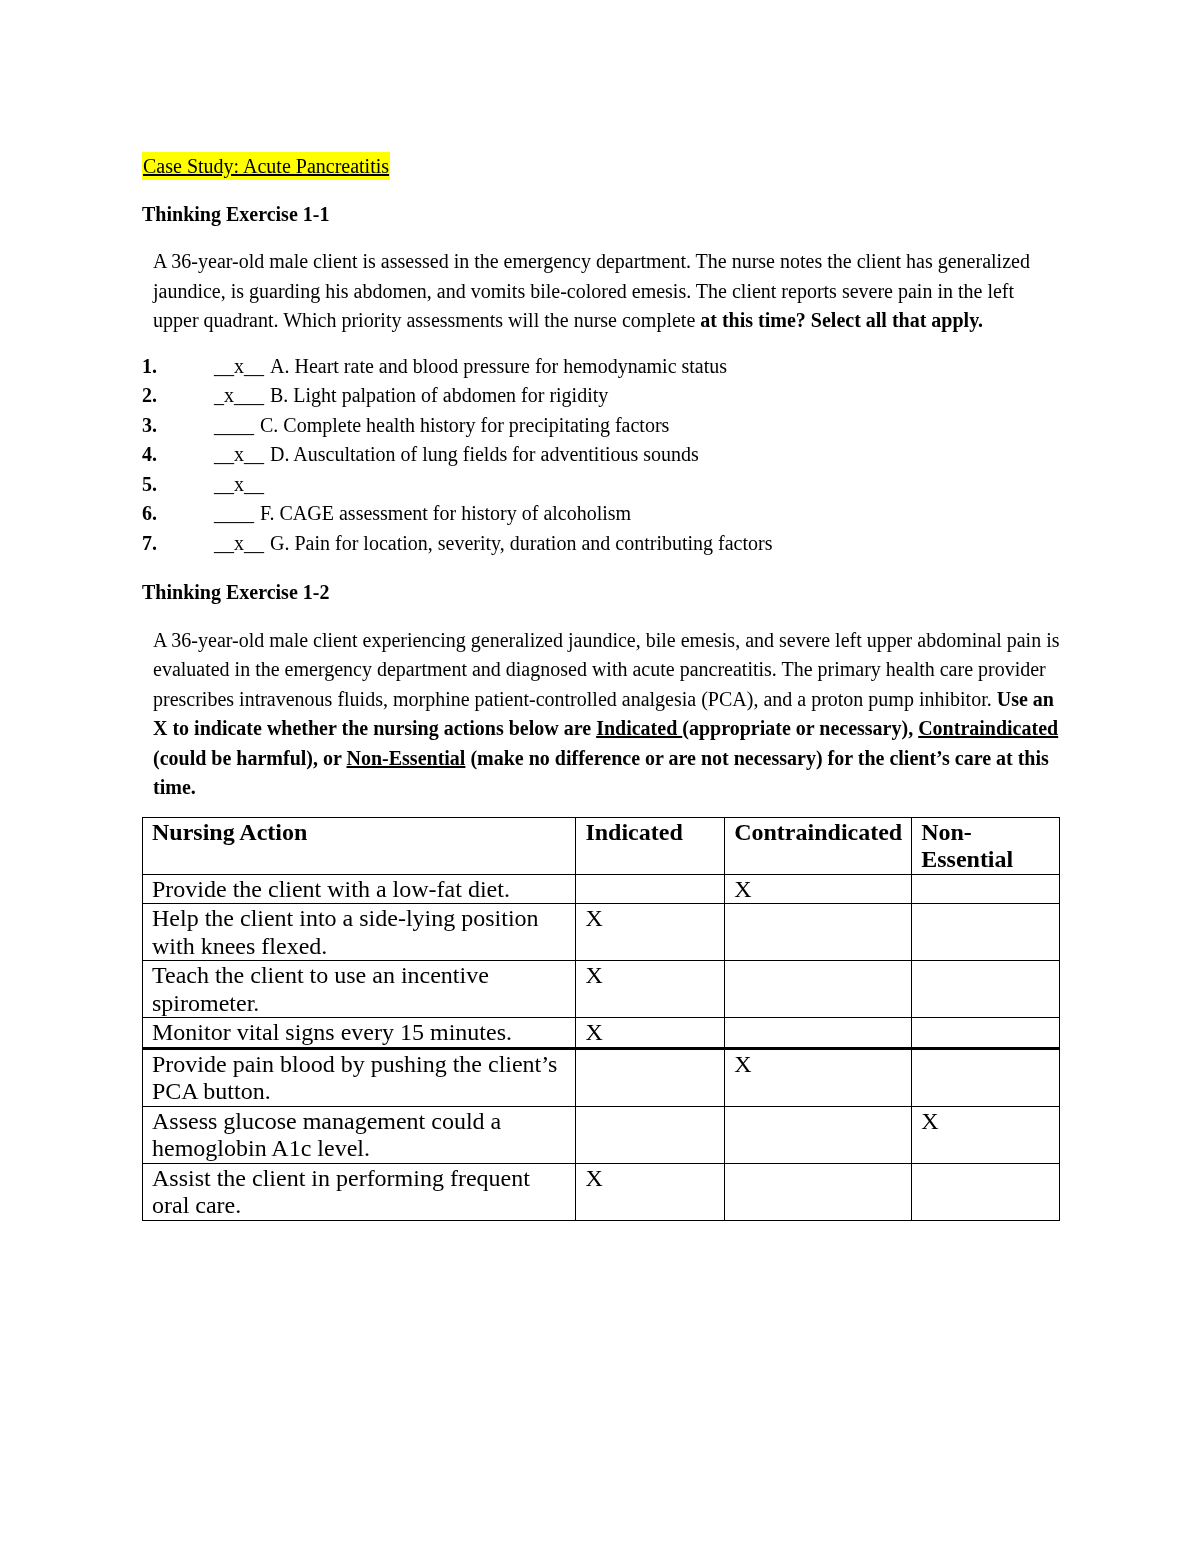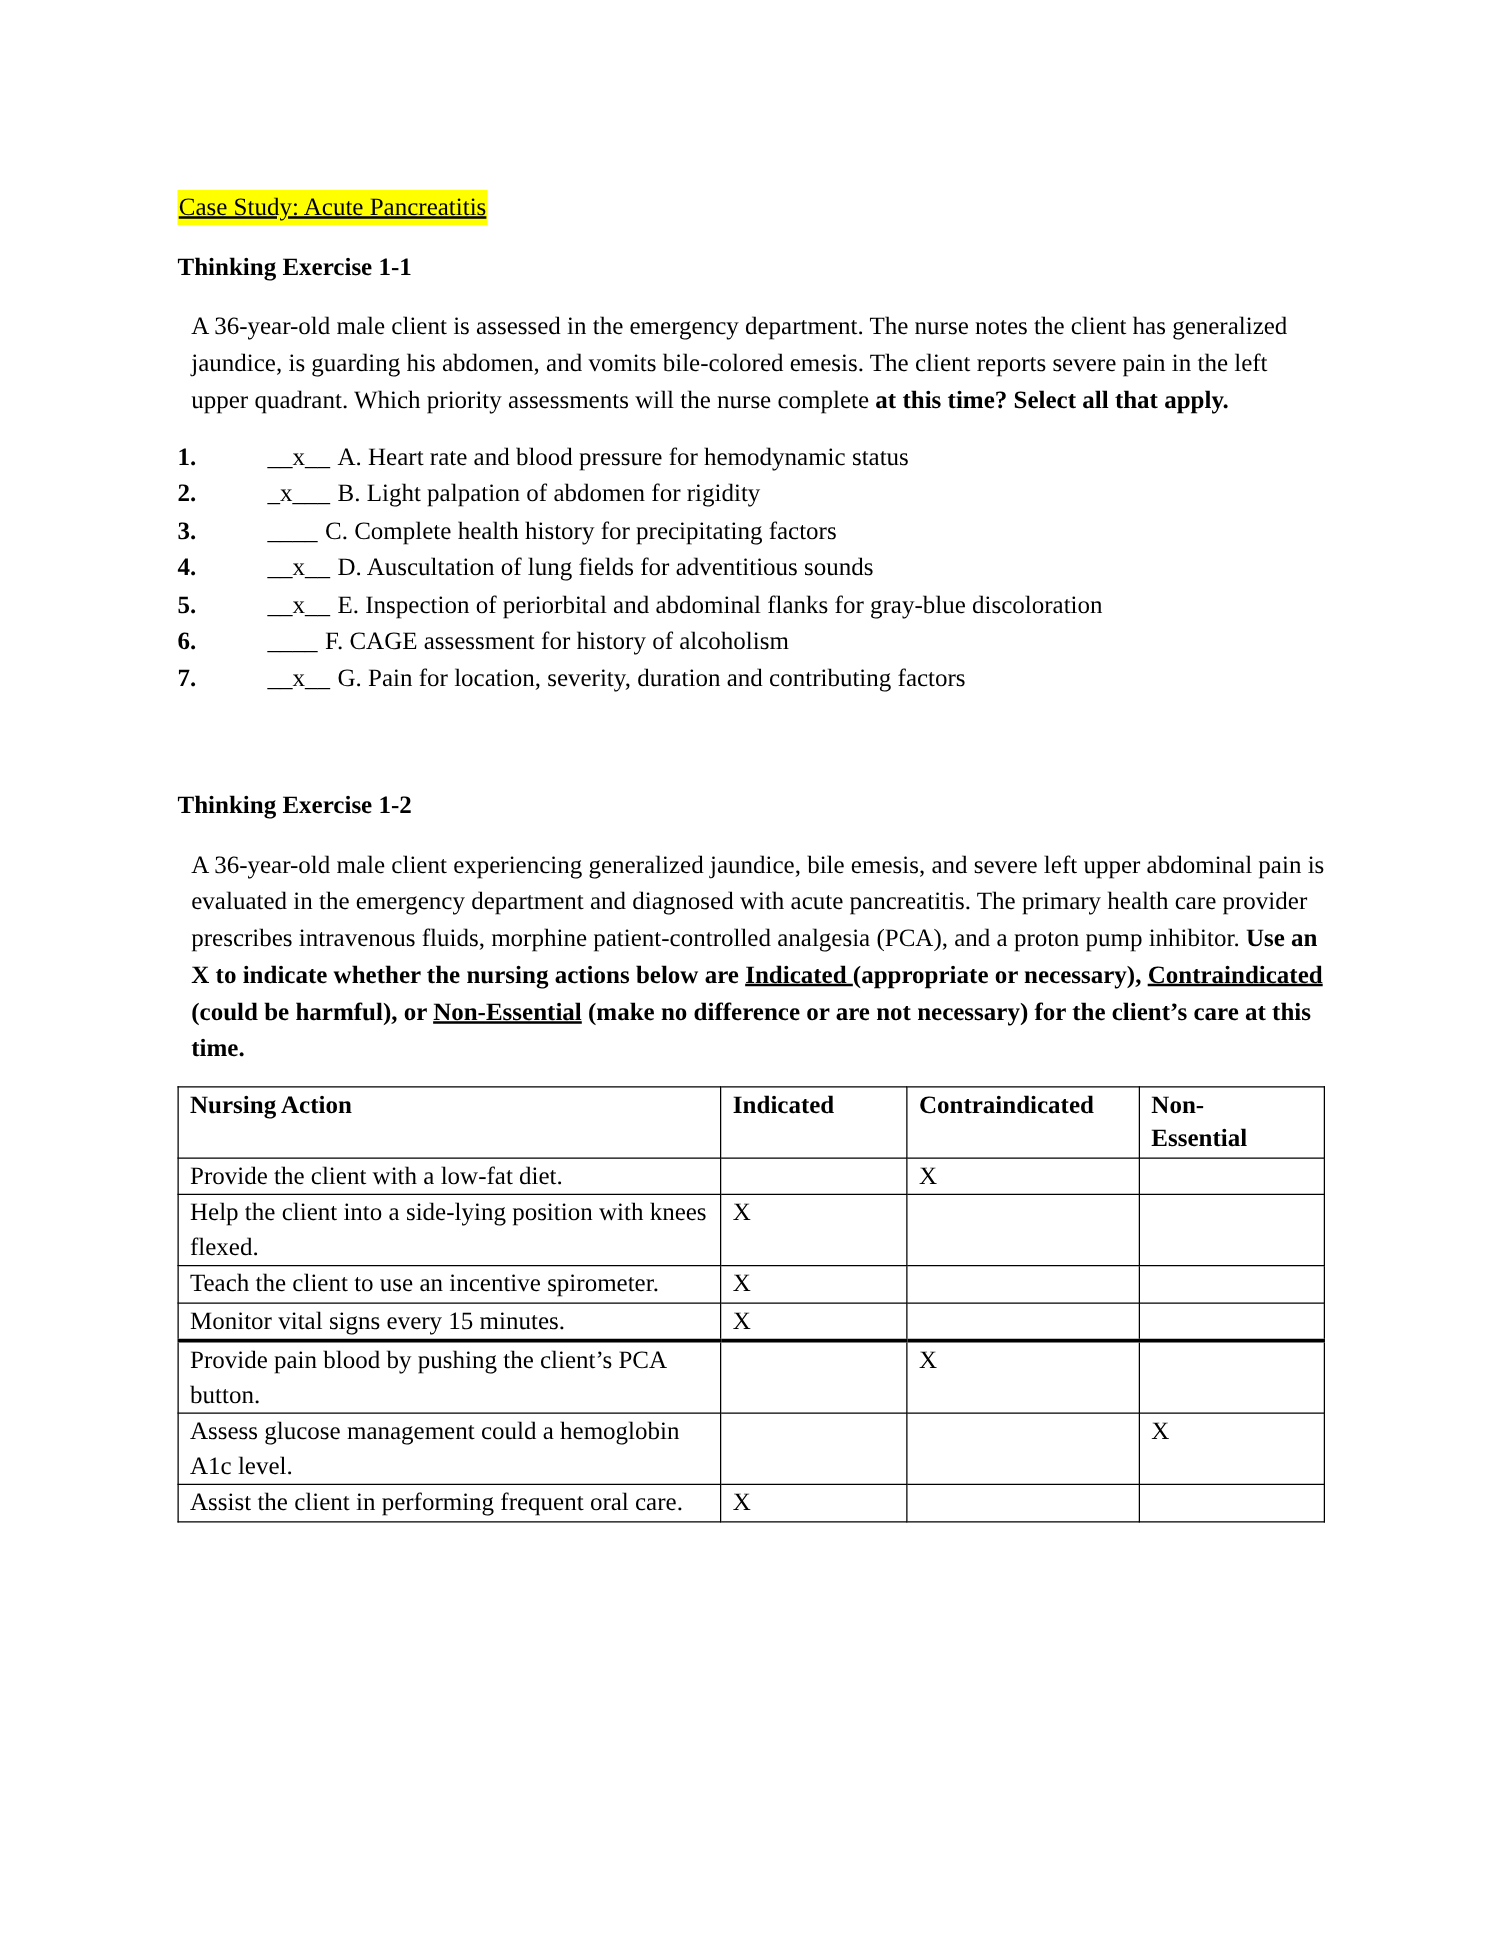--- a/index.html
+++ b/index.html
@@ -23,26 +23,26 @@
       padding: 0 1px;
     }
     .heading { font-weight: bold; margin-top: 18px; }
     .para { margin-top: 18px; margin-left: 11px; }
     b { font-weight: bold; }
     .u { text-decoration: underline; }
     ol.choices { list-style: none; margin-top: 16px; }
     ol.choices li { display: flex; height: 29.5px; }
     ol.choices .num { font-weight: bold; width: 72px; padding-left: 0px; }
     ol.choices .blank { margin-right: 6px; }
-    .heading2 { font-weight: bold; margin-top: 72px; }
+    .heading2 { font-weight: bold; margin-top: 20px; }
     table {
       margin-top: 14px;
       border-collapse: collapse;
       width: 918px;
-      font-size: 20px;
+      font-size: 24px;
       line-height: 27.5px;
     }
     td, th {
       border: 1.5px solid #000;
       vertical-align: top;
       text-align: left;
       padding: 1px 9px 0 9px;
     }
     th { font-weight: bold; }
     col.c1 { width: 435px; }
@@ -79,21 +79,20 @@
         <span>C. Complete health history for precipitating factors</span>
       </li>
     <li>
         <span class="num">4.</span>
         <span class="blank">__x__</span>
         <span>D. Auscultation of lung fields for adventitious sounds</span>
       </li>
     <li>
         <span class="num">5.</span>
         <span class="blank">__x__</span>
-        <span>E. Inspection of periorbital and abdominal flanks for gray-blue discoloration</span>
       </li>
     <li>
         <span class="num">6.</span>
         <span class="blank">____</span>
         <span>F. CAGE assessment for history of alcoholism</span>
       </li>
     <li>
         <span class="num">7.</span>
         <span class="blank">__x__</span>
         <span>G. Pain for location, severity, duration and contributing factors</span>

